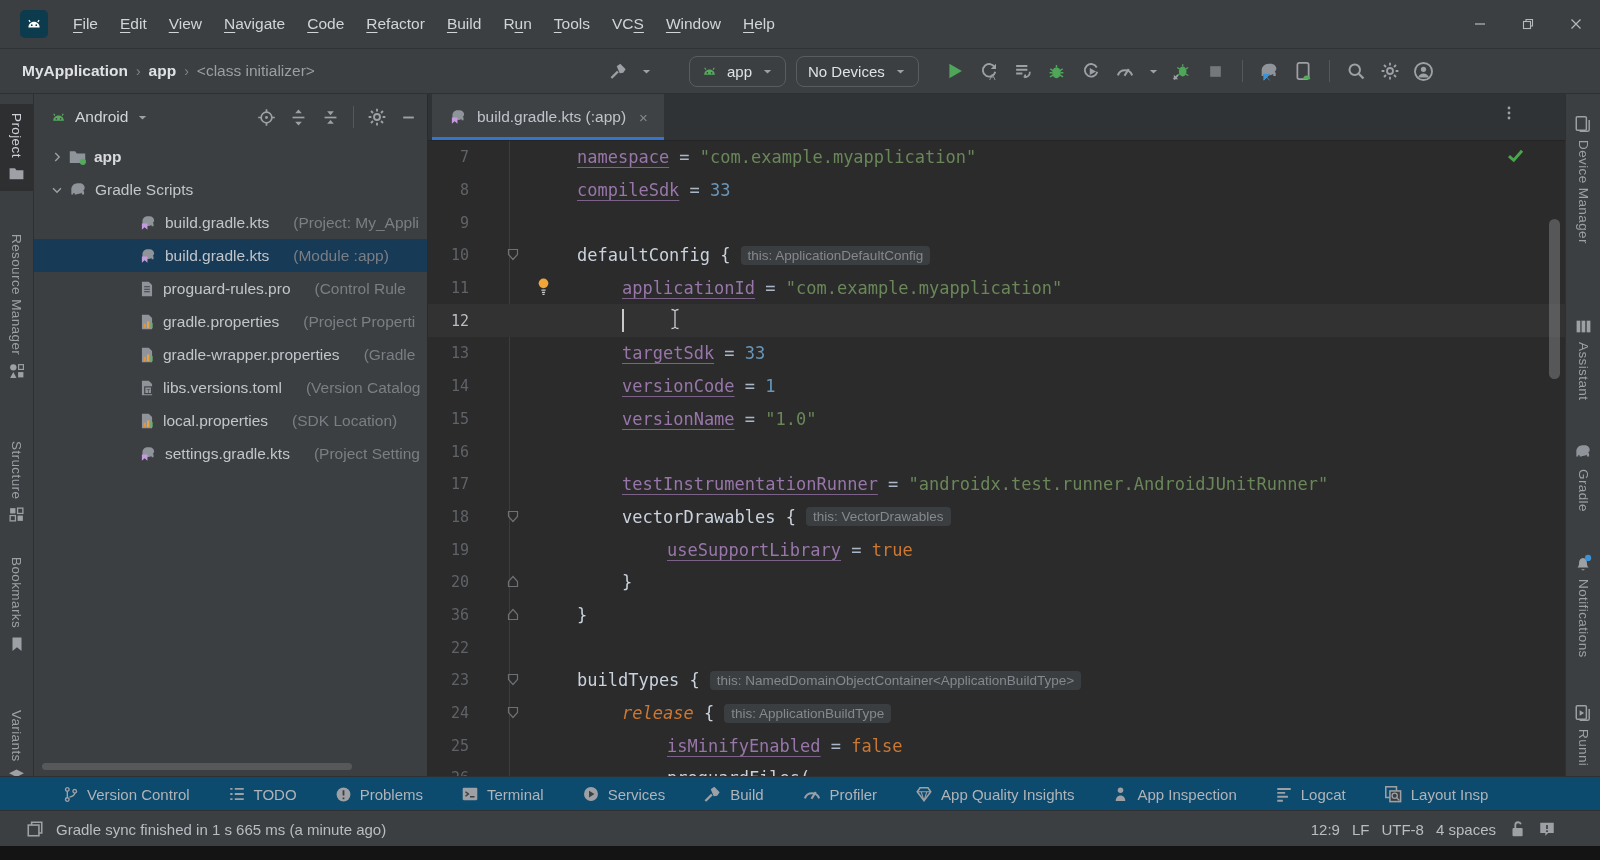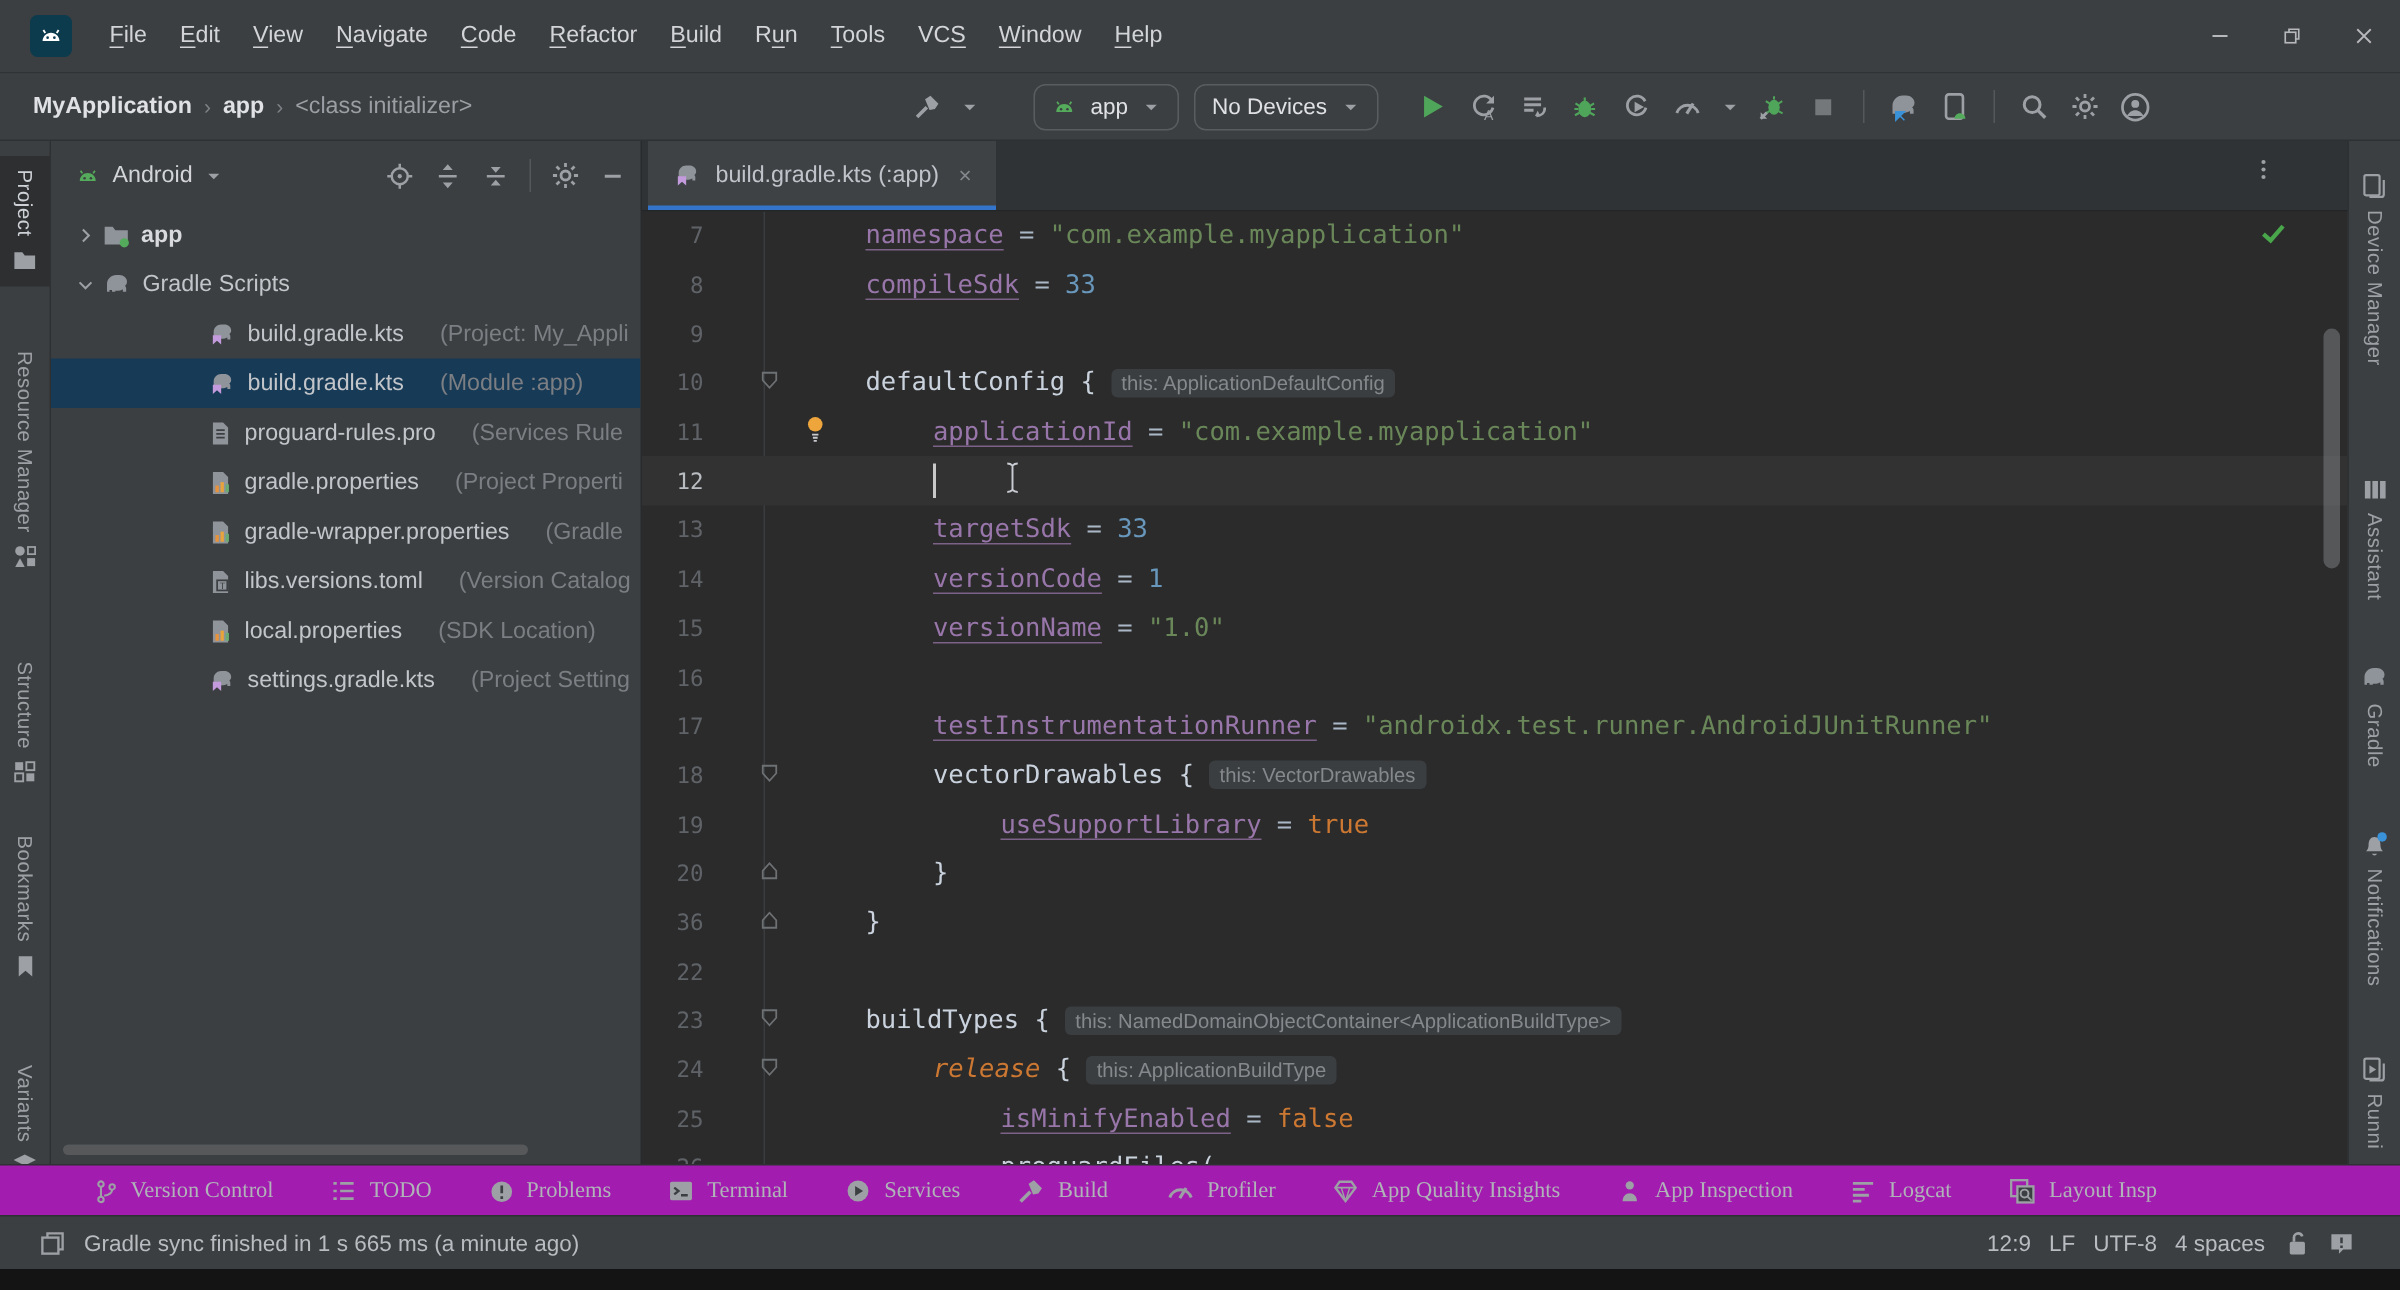--- a/index.html
+++ b/index.html
@@ -88,30 +88,30 @@
   .t-num{color:#6897bb;}
   .t-kw{color:#cc7832;}
   .t-kwi{color:#cc7832;font-style:italic;}
   .t-plain,.t-brace{color:#c9d2dd;}
   .inlay{font-family:"Liberation Sans",sans-serif;font-size:13.5px;color:#85888c;background:#3b3e40;
          border-radius:4px;padding:2px 7px;margin-left:10px;white-space:nowrap;}
   .caret{display:inline-block;width:2px;height:23px;background:#c8c8c8;}
   .ibeam{position:absolute;left:240px;top:50%;transform:translateY(-50%);}
 
   
-  .bottombar{position:absolute;left:0;top:776px;right:0;height:34px;background:#a21caf;
-             border-top:1px solid #2e3133;display:flex;align-items:center;gap:38px;padding-left:62px;overflow:hidden;font-family:Liberation Serif, serif;}
+  .bottombar{position:absolute;left:0;top:776px;right:0;height:34px;background:#0c4a6e;
+             border-top:1px solid #2e3133;display:flex;align-items:center;gap:38px;padding-left:62px;overflow:hidden;}
   .bottom-item{display:flex;align-items:center;gap:8px;font-size:15px;color:#b0b3b8;white-space:nowrap;cursor:default;}
   .bottom-item .icon{color:#9da0a5;}
 
   
   .statusbar{position:absolute;left:0;top:810px;right:0;height:36px;background:#3c3f41;border-top:1px solid #2e3133;
              display:flex;align-items:center;font-size:15px;color:#b9bcc1;}
   .status-left{display:flex;align-items:center;gap:12px;padding-left:26px;}
-  .status-right{margin-left:auto;display:flex;align-items:center;gap:12px;padding-right:30px;}
+  .status-right{margin-left:auto;display:flex;align-items:center;gap:12px;padding-right:44px;}
   .status-right .icon{color:#9da0a5;}
   .window-edge{position:absolute;left:0;top:846px;right:0;height:14px;background:#141414;}
 </style>
 </head>
 <body>
 
 <div id="app">
 
   <div class="titlebar">
     <div class="logo">
@@ -458,21 +458,21 @@
           </div>
           <div class="tree-row">
             <span style="width: 104px; flex: 0 0 auto;"></span>
             <span class="icon">
               <svg width="18" height="18" viewBox="0 0 16 16">
                 <path d="M3.5 1.5h6l3 3v10h-9z" fill="#8f939a"></path>
                 <path d="M5.5 6h5M5.5 8.2h5M5.5 10.4h5" stroke="#3c3f41" stroke-width="1"></path>
               </svg>
             </span>
             <span class="tree-label">proguard-rules.pro</span>
-            <span class="tree-note">(Services Rule</span>
+            <span class="tree-note">(Control Rule</span>
           </div>
           <div class="tree-row">
             <span style="width: 104px; flex: 0 0 auto;"></span>
             <span class="icon">
               <svg width="18" height="18" viewBox="0 0 16 16">
                 <path d="M3.5 1.5h6l3 3v10h-9z" fill="#8f939a"></path>
                 <rect x="5" y="9.5" width="2" height="4" fill="#e8923c"></rect>
                 <rect x="8" y="7.5" width="2" height="6" fill="#e8a33d"></rect>
                 <rect x="11" y="8.8" width="2" height="4.7" fill="#6aab73"></rect>
               </svg>

